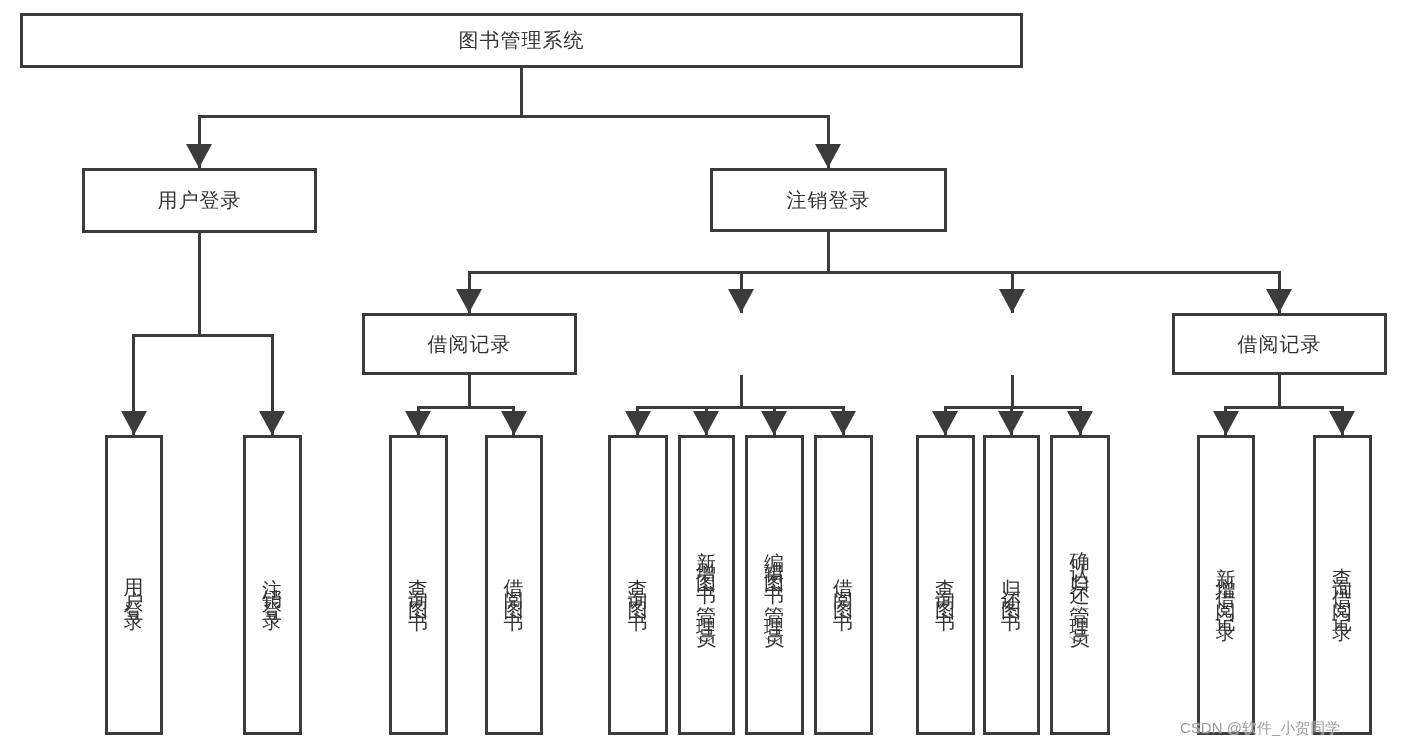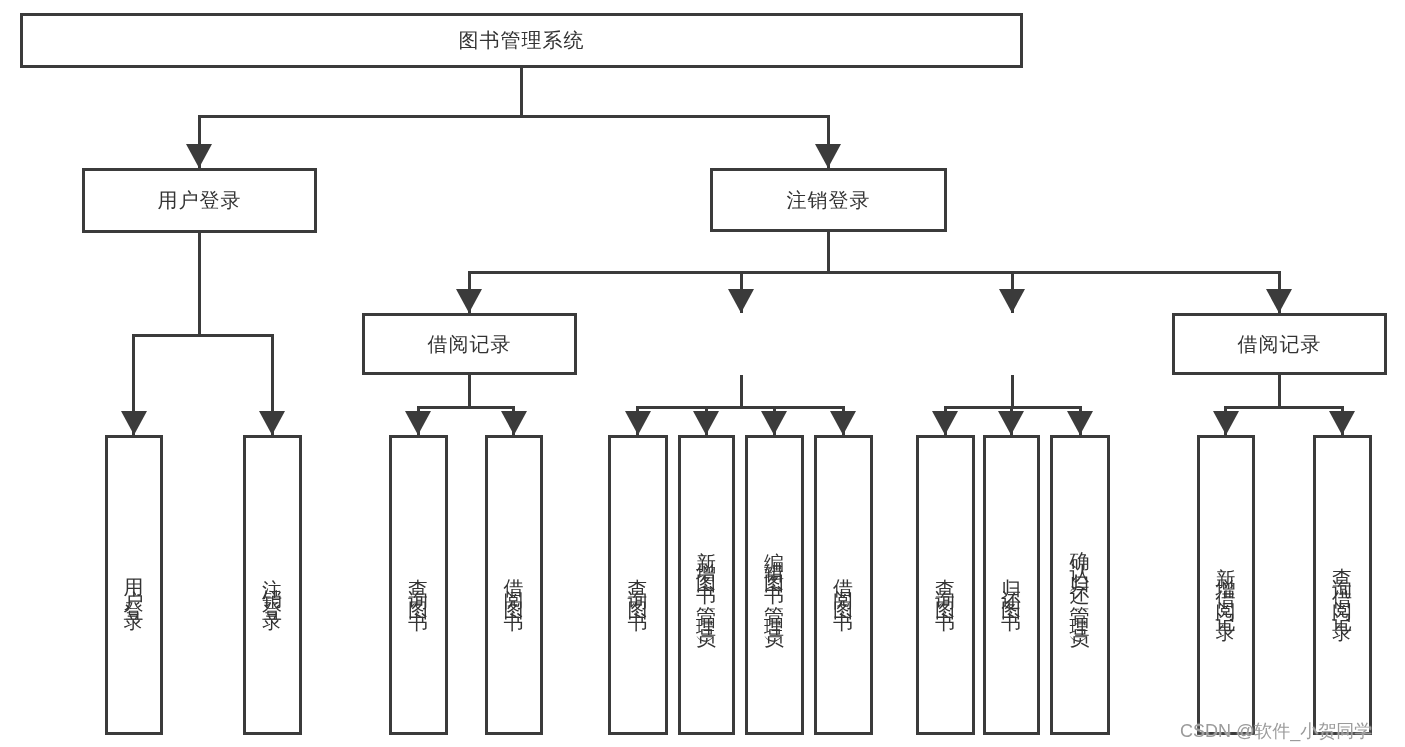--- a/index.html
+++ b/index.html
@@ -38,21 +38,21 @@
     position:absolute;
     width:0;height:0;
     border-left:13px solid transparent;
     border-right:13px solid transparent;
     border-top:24px solid #3b3b3b;
   }
   #watermark{
     position:absolute;
     left:1180px;top:719px;
     width:222px;
-    font-size:18px;
+    font-size:15px;
     color:#9b9b9b;
     text-shadow:0 0 2px #ffffff;
     white-space:nowrap;
     z-index:10;
   }
 </style>
 </head>
 <body>
 
 <div id="canvas">

